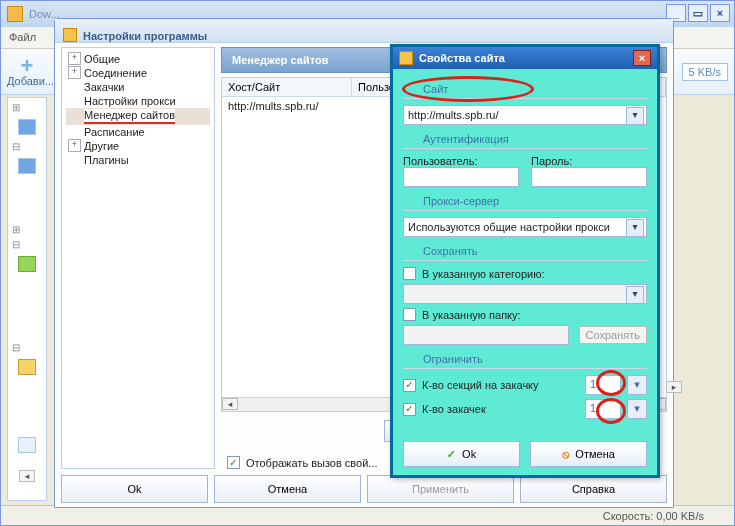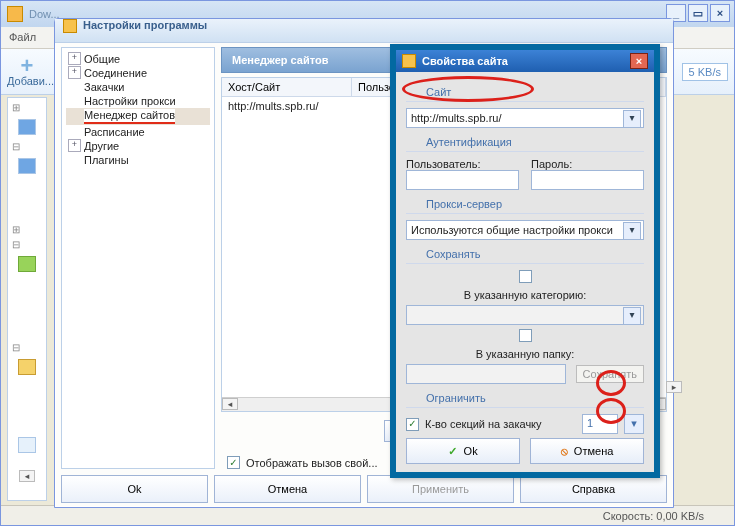--- a/index.html
+++ b/index.html
@@ -22,21 +22,21 @@
   
   .left-rail { position:absolute; top:96px; left:6px; width:40px; bottom:24px; background:#fff; border:1px solid #bcd0e8;}
   .rail-item { width:18px; height:16px; margin:6px auto; border:1px solid #aac6e6; background:#e6f1fb;}
   .rail-item.green { background:#98d35a; border-color:#6fa939;}
   .rail-item.yellow { background:#f5d26a; border-color:#c89c32;}
   .rail-item.blue { background:#6fa6e3;}
   .rail-plus { color:#888; font-size:10px; text-align:left; padding-left:4px; margin-top:4px;}
 
   
   .settings { position:absolute; top:18px; left:54px; width:620px; height:490px; background:#fdfdfb; border:1px solid #7a96df; border-radius:4px 4px 0 0; box-shadow:0 0 0 1px #fff inset;}
-  .settings-title { height:24px; background:linear-gradient(#eaf2fb,#d0e1f3); display:flex; align-items:flex-start; padding:0 8px; color:#395f8c; font-weight:bold; border-bottom:1px solid #bcd0e8;}
+  .settings-title { height:24px; background:linear-gradient(#eaf2fb,#d0e1f3); display:flex; align-items:flex-end; padding:0 8px; color:#395f8c; font-weight:bold; border-bottom:1px solid #bcd0e8;}
   .settings-title .gear{ width:14px;height:14px; background:#f7c24c;border:1px solid #c88a00; margin-right:6px;}
   .settings-body { position:absolute; top:28px; bottom:38px; left:6px; right:6px; display:flex; gap:6px;}
   .tree { width:154px; background:#fff; border:1px solid #bcd0e8; padding:4px; overflow:auto;}
   .tree-item { padding:1px 0 1px 18px; position:relative; color:#222; white-space:nowrap;}
   .tree-item::before { content:"+"; position:absolute; left:2px; top:0; width:11px; height:11px; border:1px solid #aab; color:#556; font-size:9px; line-height:9px; text-align:center; background:#fff;}
   .tree-item.noexp::before{display:none;}
   .tree-item.noexp{padding-left:18px;}
   .tree-item.selected { background:#e9e1d6;}
   .red-under { border-bottom:2px solid #e02c18; display:inline-block; padding-bottom:1px;}
   .right-pane { flex:1; display:flex; flex-direction:column;}
@@ -49,34 +49,34 @@
   .scrollbar-x::before,.scrollbar-x::after{content:"";}
   .add-btn { margin:8px auto 4px; width:120px; text-align:center; border:1px solid #a0b4d6; background:linear-gradient(#ffffff,#e7eef9); padding:4px 8px;  display:flex; align-items:center; justify-content:center; gap:6px;}
   .add-btn .ico{width:12px;height:12px;background:#f7c66a;border:1px solid #c58e27;}
   .red-bar { width:100px; height:2px; background:#e02c18; margin:2px auto 6px;}
   .show-row { display:flex; align-items:center; gap:6px; padding-left:6px; color:#222;}
   .settings-footer { position:absolute; bottom:4px; left:6px; right:6px; height:28px; display:flex; gap:6px;}
   .dlg-btn { flex:1; border:1px solid #a0b4d6; background:linear-gradient(#fff,#eaf0fa); display:flex; align-items:center; justify-content:center;}
   .dlg-btn.disabled{color:#9a9a9a;}
 
   
-  .site { position:absolute; top:44px; left:390px; width:270px; height:434px; background:#e5e5e5; border:6px solid #0369a1; box-shadow:2px 2px 5px rgba(0,0,0,.25);}
+  .site { position:absolute; top:44px; left:390px; width:270px; height:434px; background:#5eead4; border:3px solid #0369a1; box-shadow:2px 2px 5px rgba(0,0,0,.25);}
   .site-title { height:22px; background:linear-gradient(#3c82d6,#1f5fb0); color:#fff; display:flex; align-items:center; padding:0 6px; font-weight:bold;}
   .site-title .gear{width:14px;height:14px;background:#f7c24c;border:1px solid #c88a00;margin-right:6px;}
   .site-close{ margin-left:auto; width:18px;height:16px;background:#e36752;border:1px solid #7b2214;color:#fff;display:flex;align-items:center;justify-content:center;}
   .site-body{ padding:6px 10px; color:#4370ab; }
   .section-label{ color:#4370ab; margin-top:8px; margin-bottom:3px;margin-left:20px;}
   .hr {height:1px;background:#cfd9ec;margin:0 0 6px;}
   .txt { width:100%; border:1px solid #9fb6d8; background:#fff; height:20px; padding:2px 4px; color:#000;}
   .txt.small{width:100%;}
   .row2 { display:flex; gap:12px;}
   .row2 > div{flex:1;}
   .combo { width:100%; border:1px solid #9fb6d8; background:#fff; height:20px; display:flex; align-items:center; padding:0 4px; color:#222; position:relative;}
   .combo::after{content:"▾"; position:absolute; right:2px; top:1px; width:16px; height:16px; background:#e6eefc; border:1px solid #9fb6d8; text-align:center; color:#345; line-height:14px; font-size:10px;}
-  .chk { display:flex; align-items:center; gap:6px; color:#222; margin:4px 0;flex-direction:column;}
+  .chk { display:flex; align-items:center; gap:6px; color:#222; margin:4px 0;}
   .chkbox{ width:13px;height:13px;border:1px solid #7f9db9;background:#fff;display:flex;align-items:center;justify-content:center;color:#2e7d32;font-size:10px;line-height:10px;}
   .chkbox.checked::after{content:"✓";}
   .btn-mini{ border:1px solid #bcbcbc; background:#f3f3f0; color:#9a9a9a; padding:2px 6px; margin-left:6px;}
   .num-row{display:flex;align-items:center;gap:6px; margin:4px 0;}
   .num-row .lab{flex:1;color:#222;}
   .numbox{ width:36px;height:20px;border:1px solid #9fb6d8; background:#fff; text-align:left; padding:2px 4px;}
   .drop{ width:20px;height:20px;border:1px solid #9fb6d8;background:#e6eefc;text-align:center;line-height:16px;}
   .ok-cancel{ position:absolute;bottom:8px;left:10px;right:10px;display:flex;gap:10px;}
   .okbtn{flex:1;border:1px solid #a0b4d6;background:linear-gradient(#fff,#e7eef9);display:flex;align-items:center;justify-content:center;gap:6px;height:26px;}
   .okbtn .ok-ico{color:#3fa92b;font-weight:bold;}

